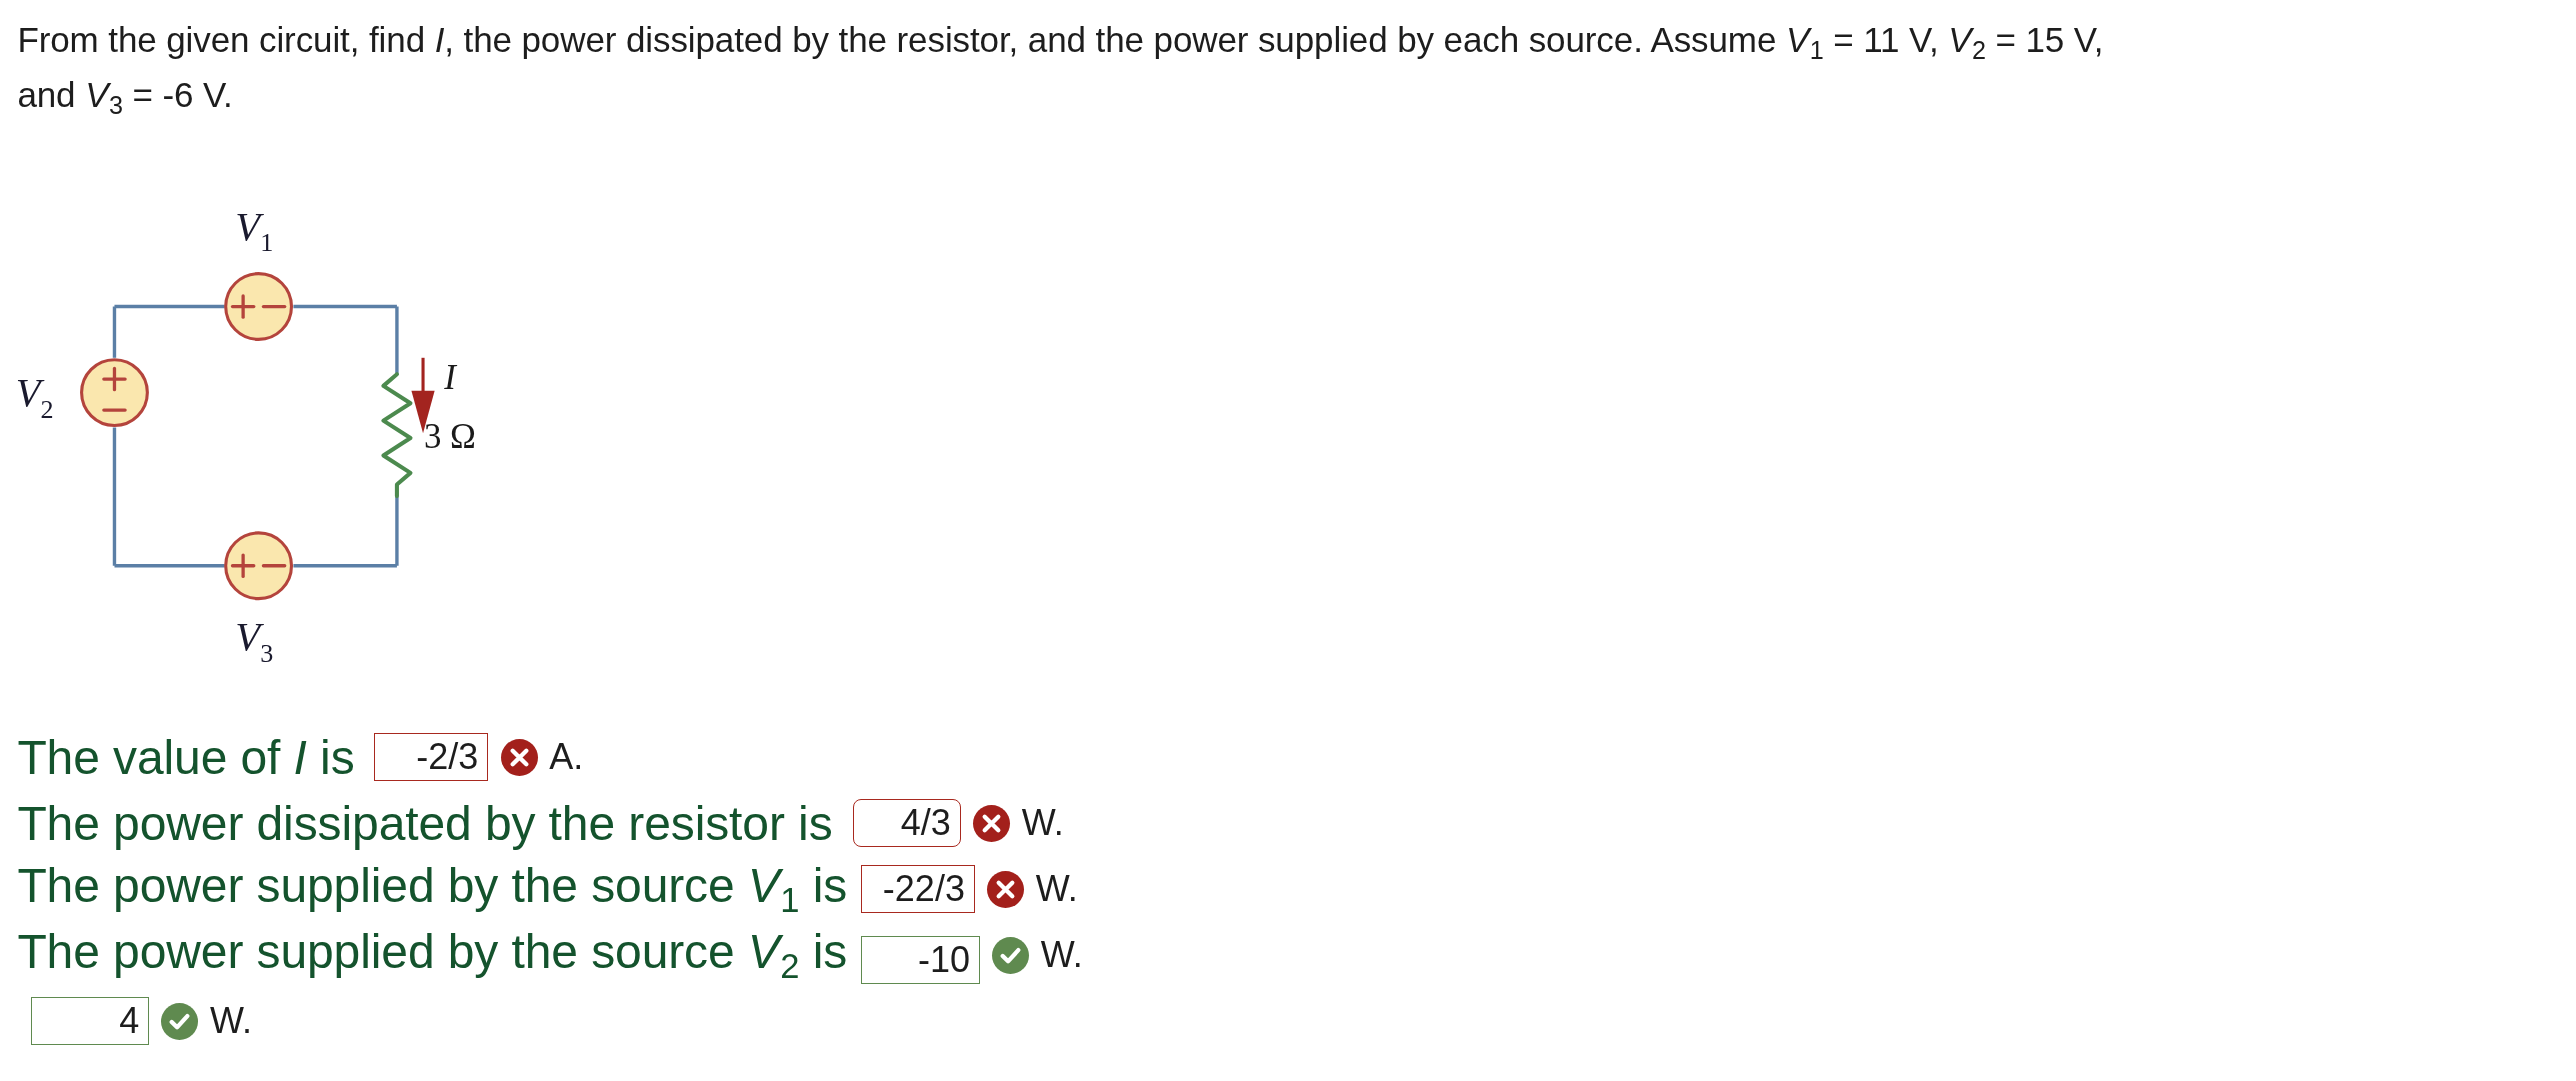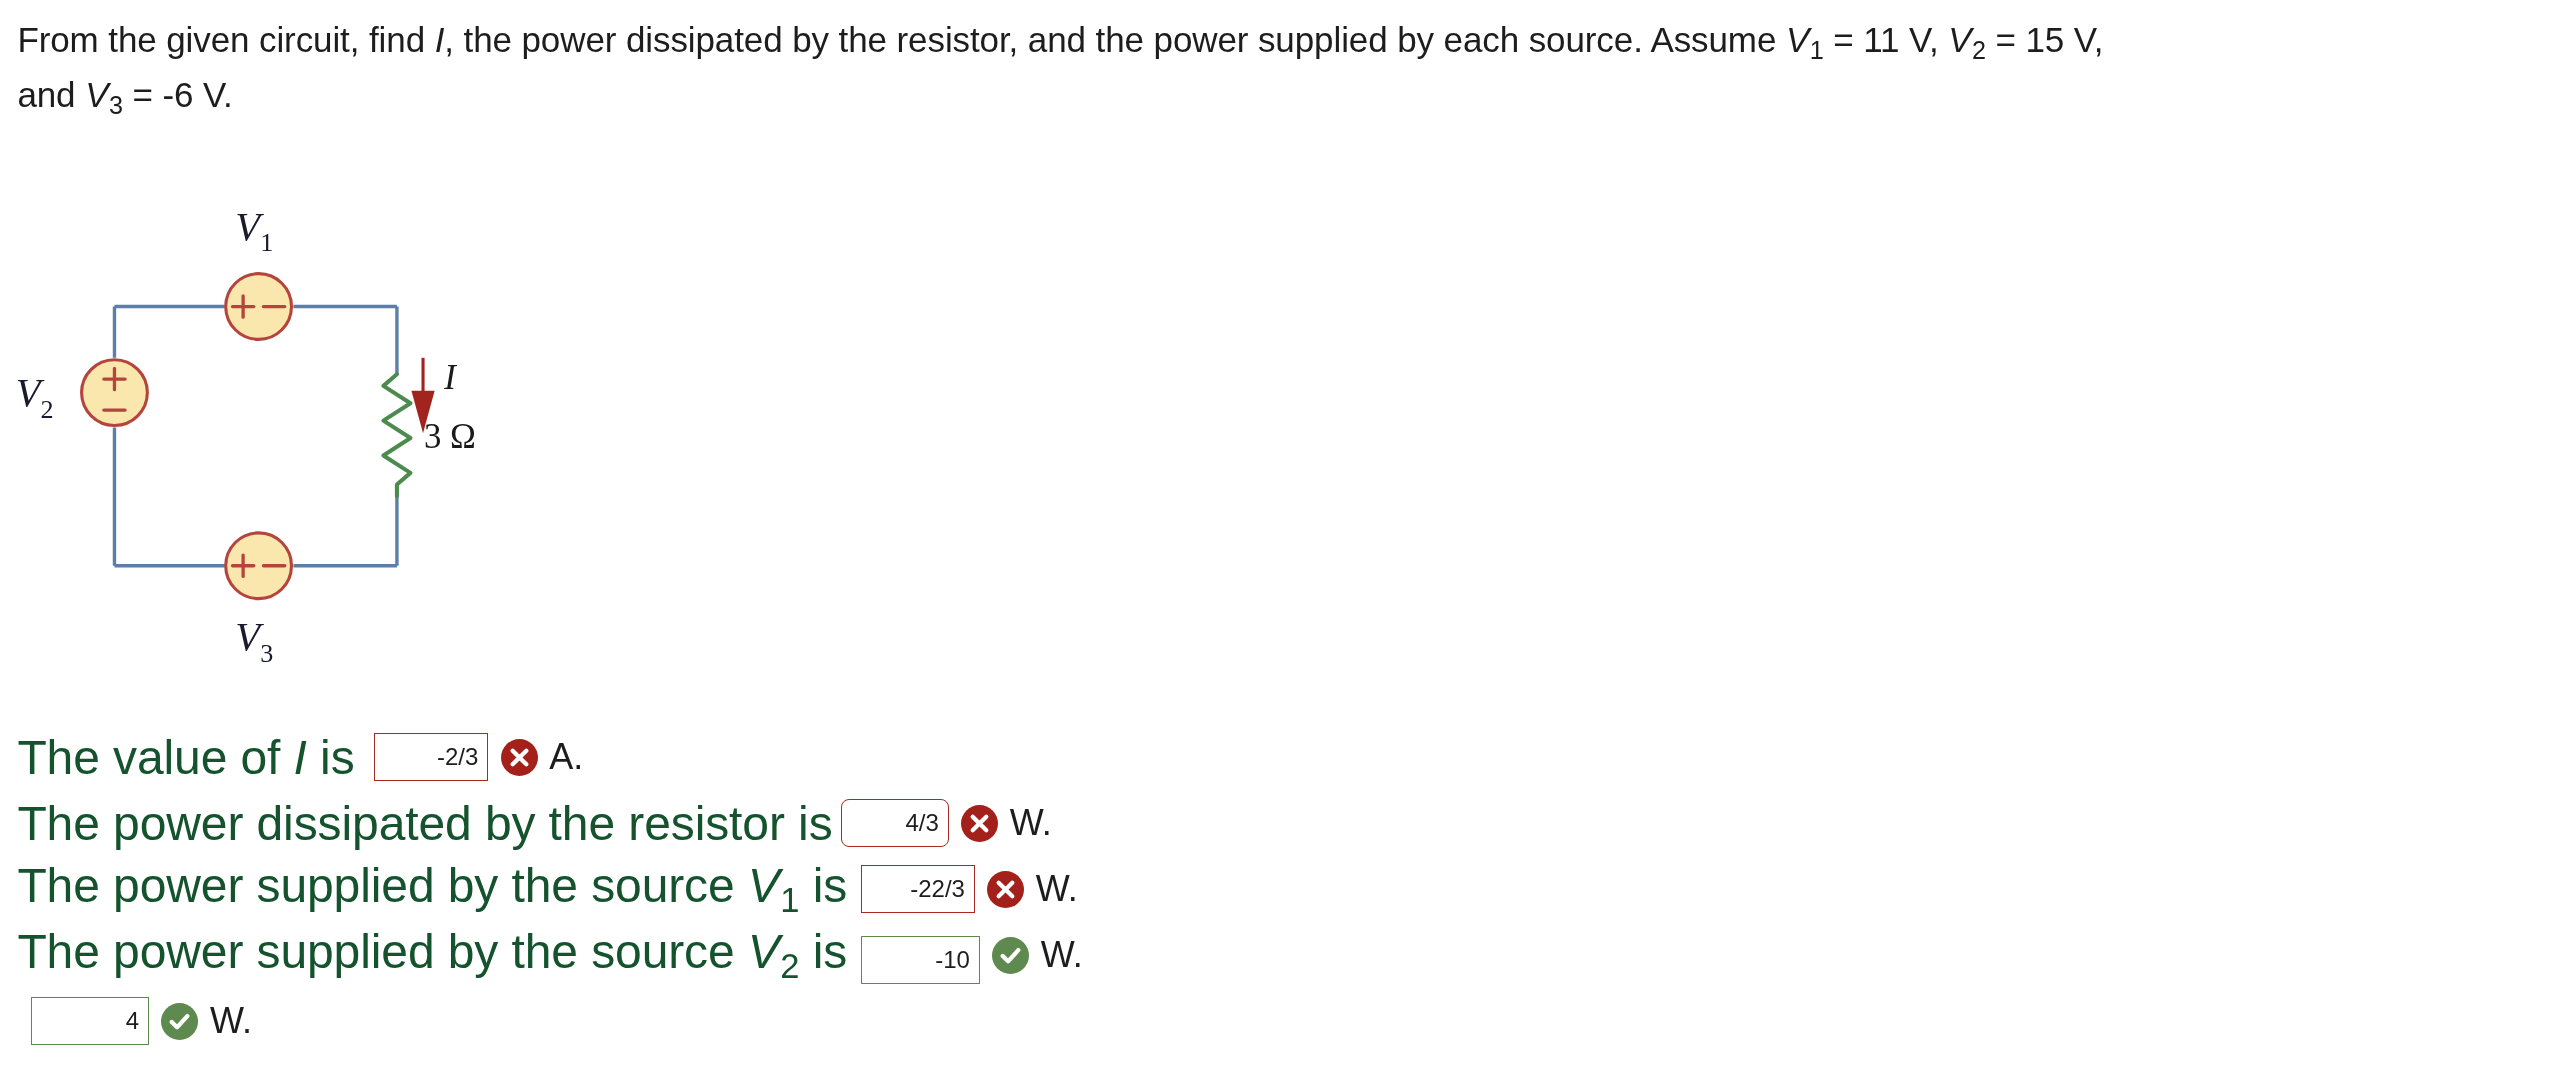--- a/index.html
+++ b/index.html
@@ -66,21 +66,21 @@
     color: #14532d;
     white-space: nowrap;
     letter-spacing: -0.1px;
   }
   .answer-box {
     box-sizing: border-box;
     height: 48px;
     width: 114px;
     border: 1.9px solid #a8291f;
     background: #ffffff;
-    font-size: 24px;
+    font-size: 36px;
     color: #1d1d1d;
     text-align: right;
     padding: 0 8.7px 0 3.9px;
     line-height: 45px;
     margin: 0 12.6px 0 13.5px;
     font-family: "Liberation Sans", sans-serif;
     white-space: nowrap;
     overflow: hidden;
   }
   .answer-box.correct { border-color: #5f8a4f; }
@@ -100,21 +100,21 @@
     align-items: center;
     justify-content: center;
     flex: 0 0 auto;
   }
   .status-icon.wrong { background: #a3201b; }
   .status-icon.right { background: #5f8a4f; }
   .status-icon svg { display: block; }
 
   
   .row-i .answer-box   { width: 114px; margin-left: 19.4px; }
-  .row-pr .answer-box  { width: 108px; margin-left: 8px; border-radius: 8px; }
+  .row-pr .answer-box  { width: 108px; margin-left: 20px; border-radius: 8px; }
   .row-v1 .answer-box  { width: 114px; margin-left: 13.5px; }
   .row-v2 .answer-box  { width: 119px; margin-left: 13.5px; margin-top: 9px; }
   .row-v3 .answer-box  { width: 118px; margin-left: 13.5px; }
 </style>
 </head>
 <body>
 
 <div id="problem-statement">
   <span>From the given circuit, find </span><span class="ital">I</span><span>, the power dissipated by the resistor, and the power supplied by each source. Assume </span><span class="var"><span>V</span><sub>1</sub></span><span> = 11 V,  </span><span class="var"><span>V</span><sub>2</sub></span><span> = 15 V,</span><br><span>and </span><span class="var"><span>V</span><sub>3</sub></span><span> = -6 V.</span>
 </div>

